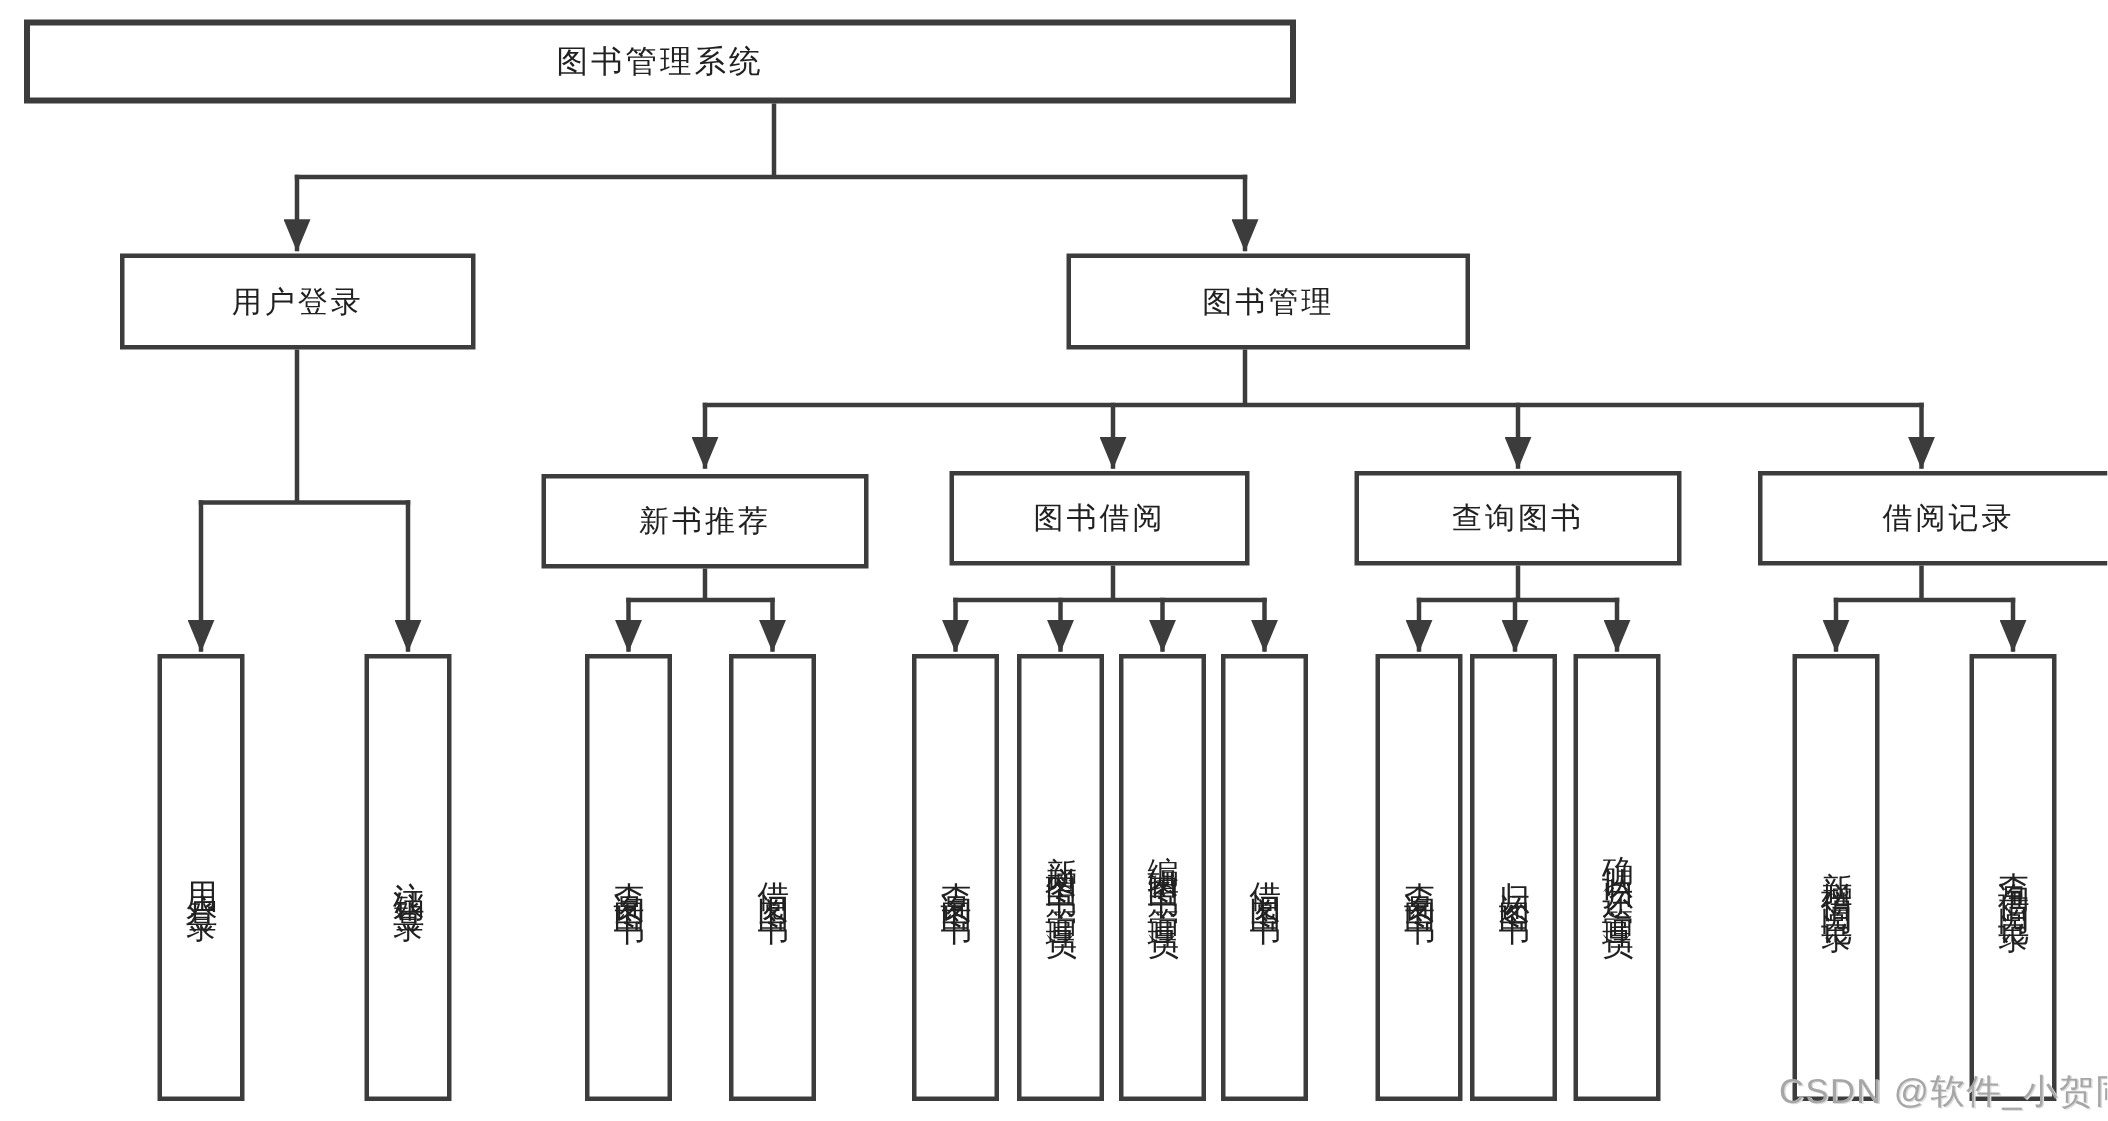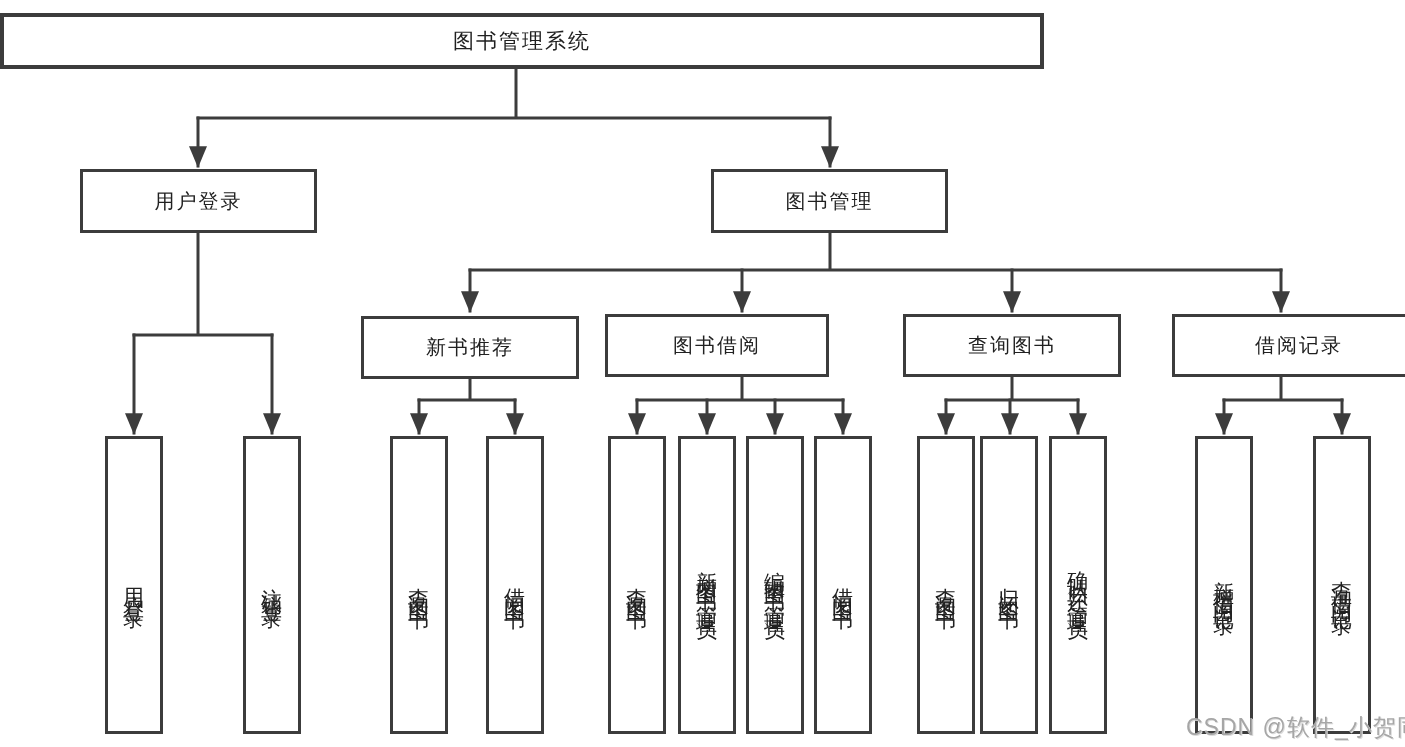--- a/index.html
+++ b/index.html
@@ -101,35 +101,35 @@
       <line x1="1078" y1="400" x2="1078" y2="433" marker-end="url(#arrow)"></line>
     </g>
 
     <g>
       <path d="M1281 377 V400 M1224 400 H1342"></path>
       <line x1="1224" y1="400" x2="1224" y2="433" marker-end="url(#arrow)"></line>
       <line x1="1342" y1="400" x2="1342" y2="433" marker-end="url(#arrow)"></line>
     </g>
   </svg>
 
-  <div class="node root" style="left:0;top:13px;width:1044px;height:56px">
+  <div class="node root" style="left:16px;top:13px;width:848px;height:56px">
     <span>图书管理系统</span>
   </div>
 
   <div class="node h" style="left:80px;top:169px;width:237px;height:64px">
     <span>用户登录</span>
   </div>
-  <div class="node h" style="left:711px;top:169px;width:237px;height:64px">
+  <div class="node h" style="left:711px;top:169px;width:269px;height:64px">
     <span>图书管理</span>
   </div>
 
   <div class="node h" style="left:361px;top:316px;width:218px;height:63px">
     <span>新书推荐</span>
   </div>
-  <div class="node h" style="left:605px;top:314px;width:224px;height:63px">
+  <div class="node h" style="left:633px;top:314px;width:200px;height:63px">
     <span>图书借阅</span>
   </div>
   <div class="node h" style="left:903px;top:314px;width:218px;height:63px">
     <span>查询图书</span>
   </div>
   <div class="node h" style="left:1172px;top:314px;width:254px;height:63px">
     <span>借阅记录</span>
   </div>
 
   <div class="node v" style="left:105px;top:436px;width:58px;height:298px">

